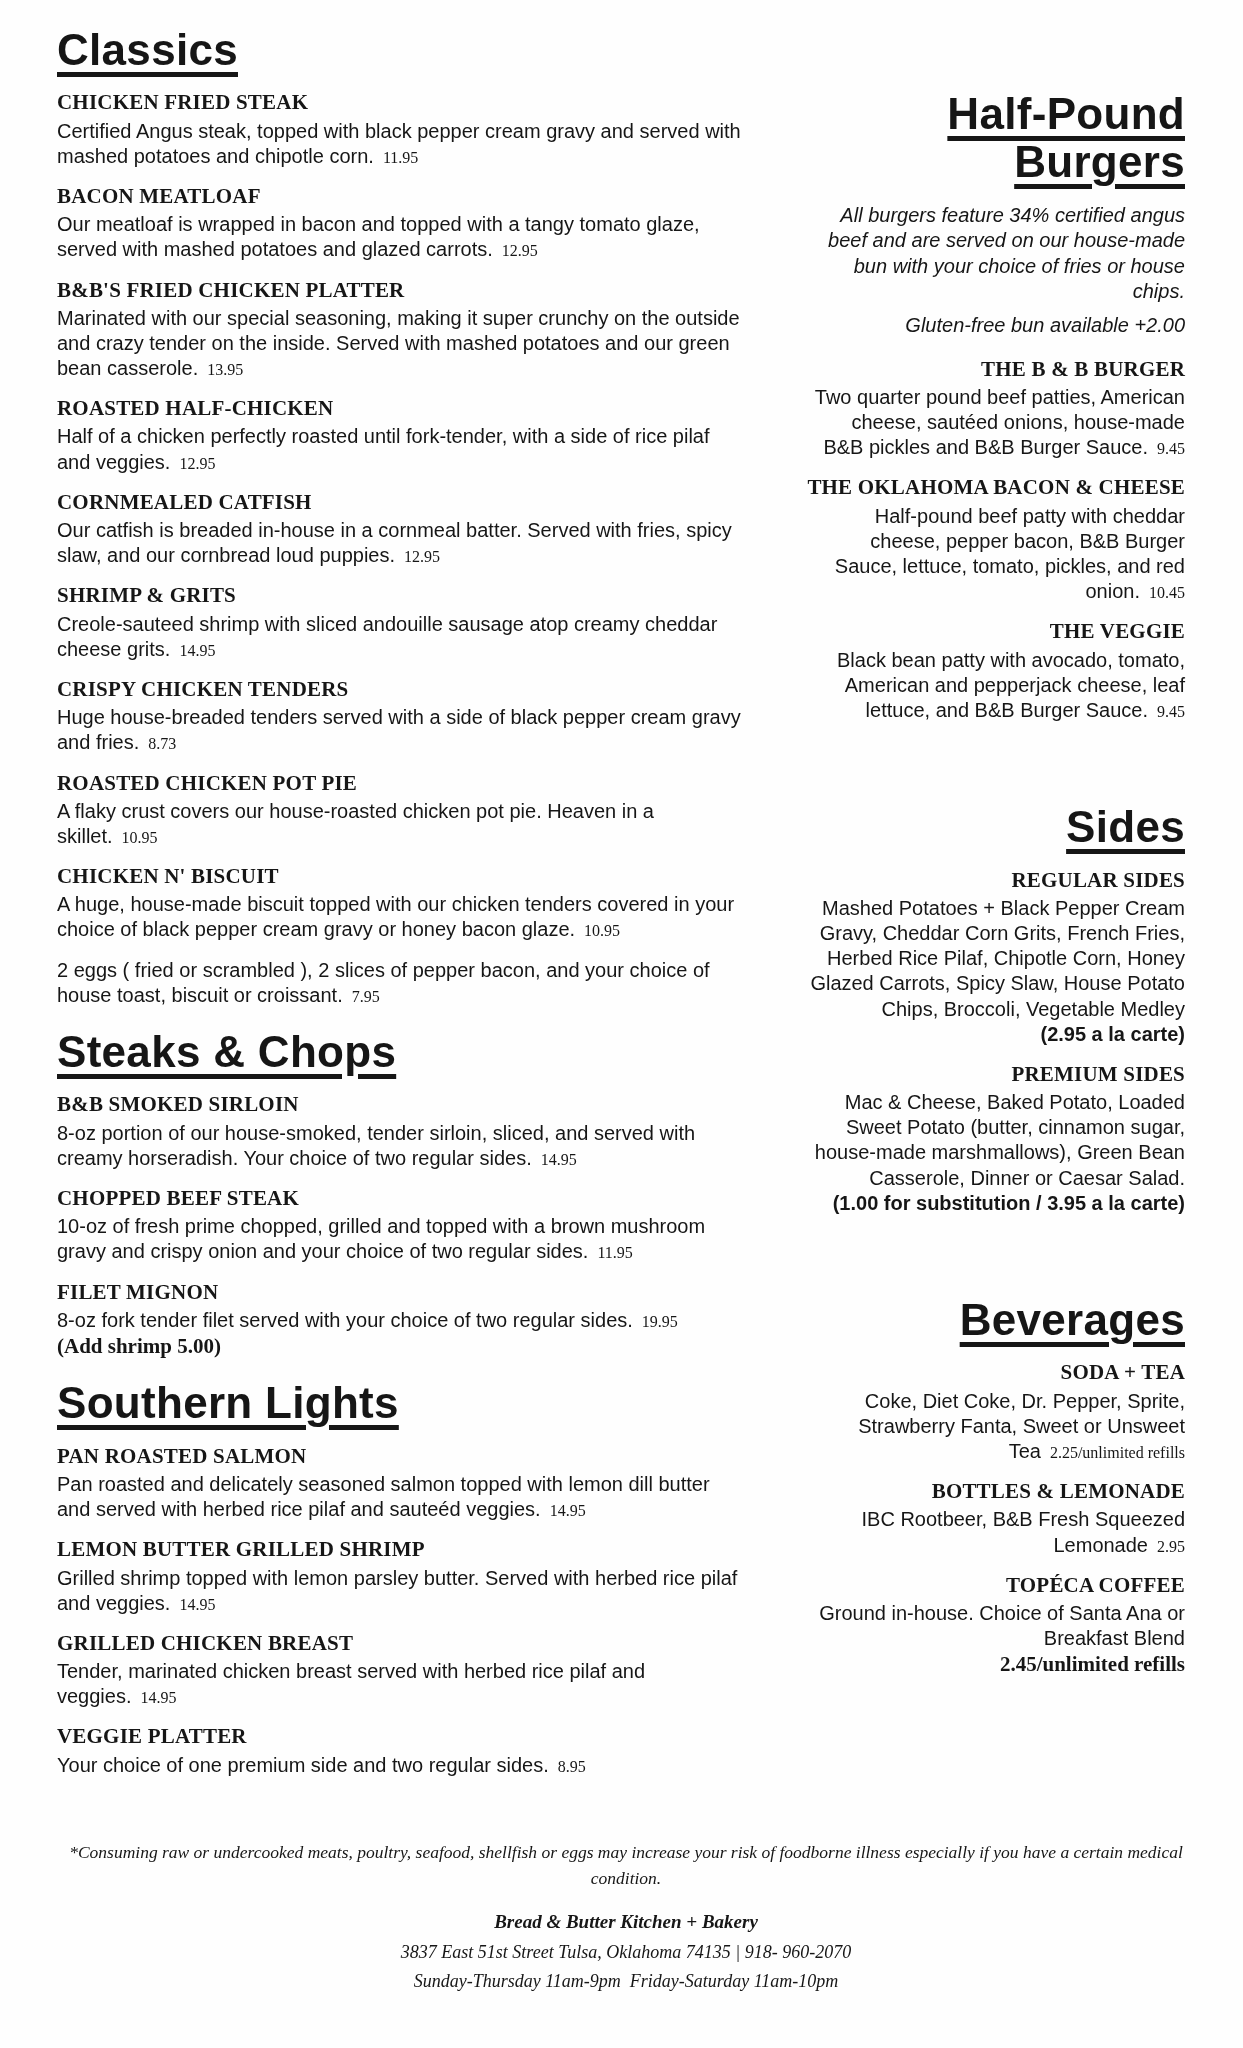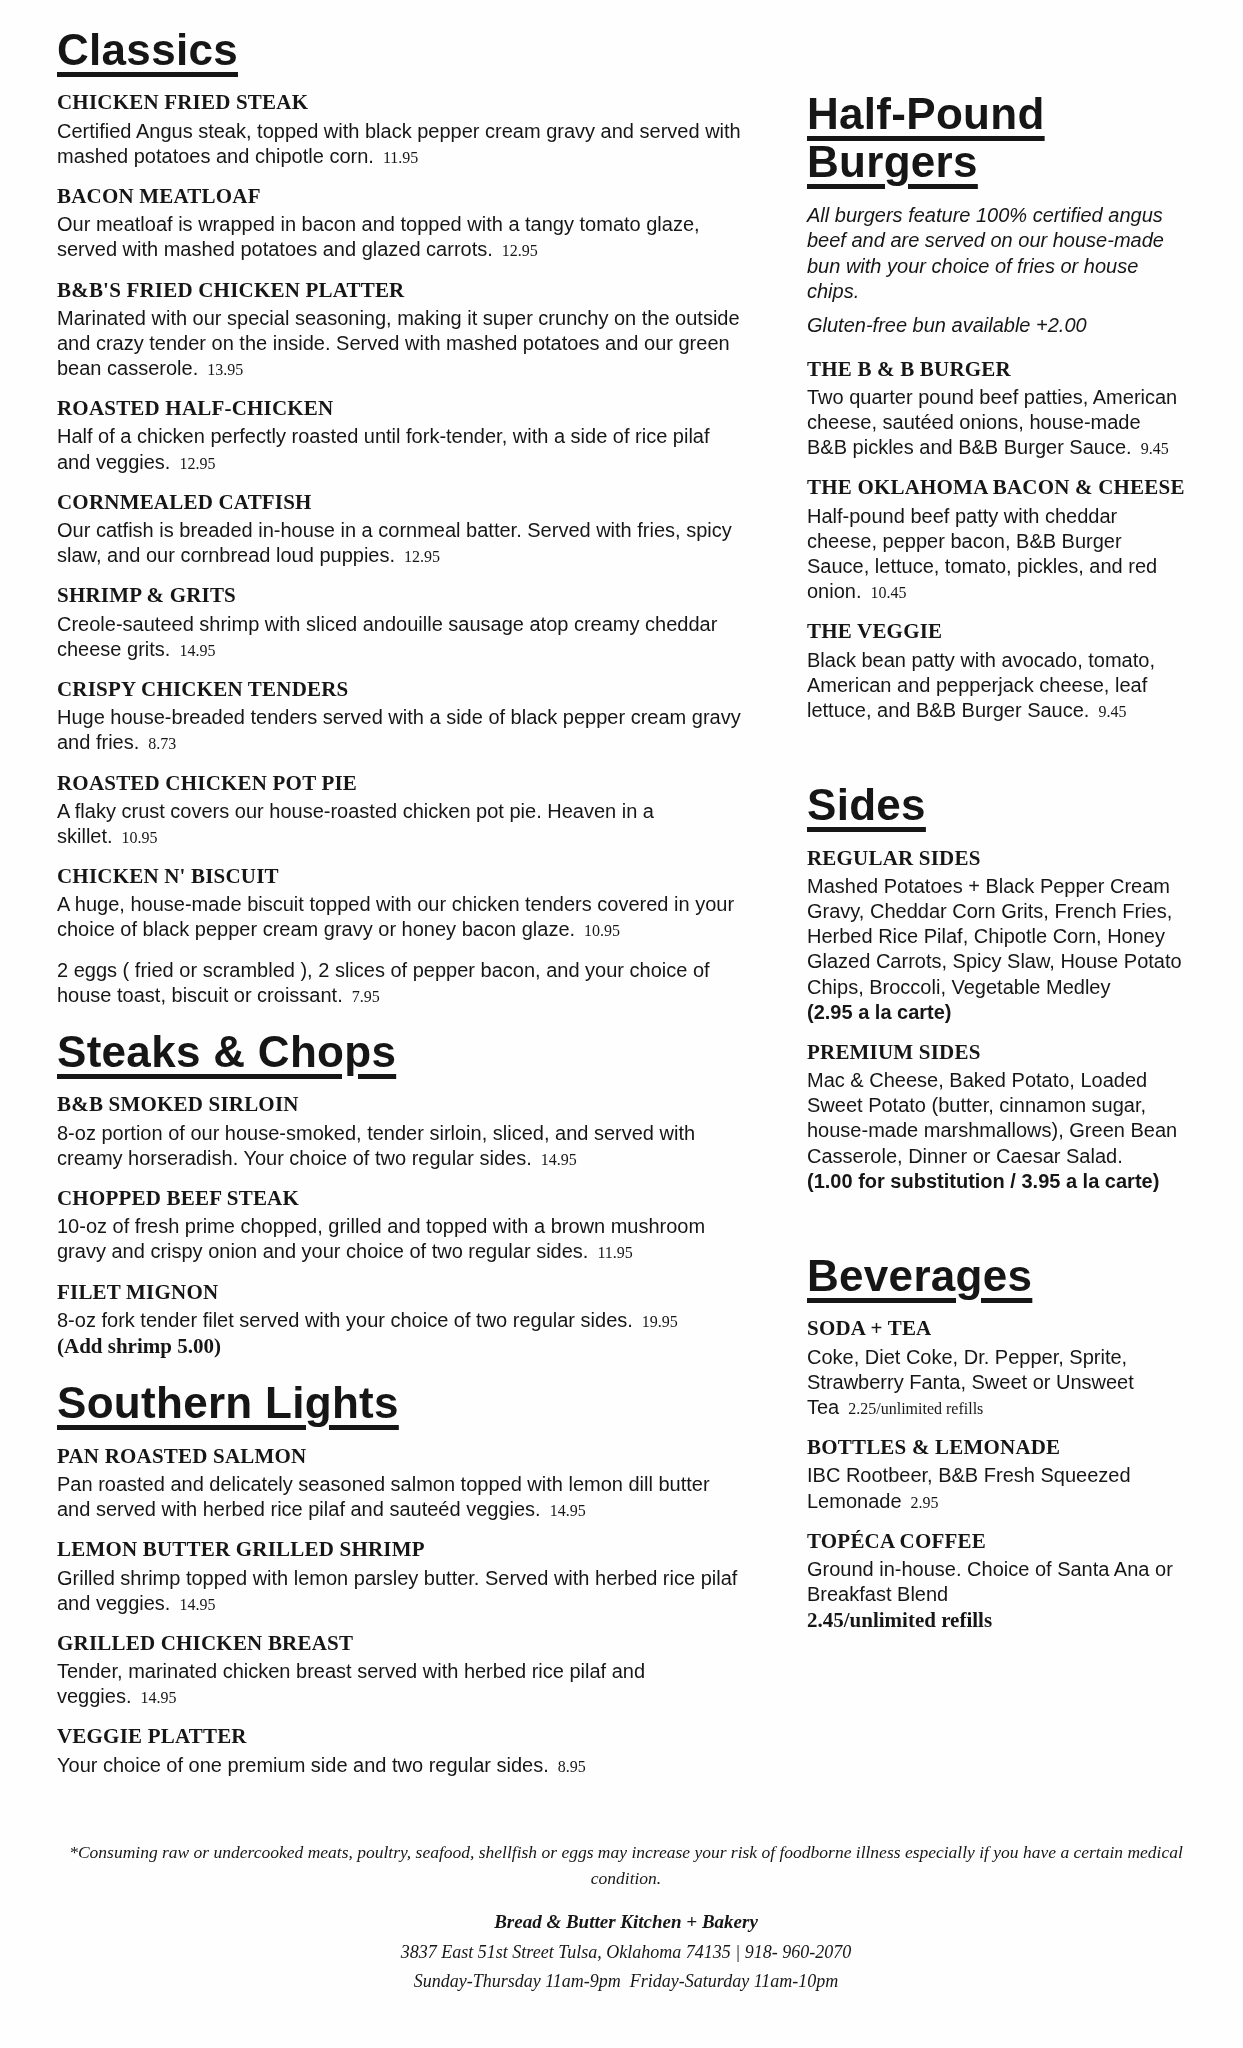--- a/index.html
+++ b/index.html
@@ -6,31 +6,31 @@
   body {
     width: 1243px; height: 2048px;
     background: #fefefe;
     color: #161616;
     font-family: "Liberation Sans", sans-serif;
     overflow: hidden;
   }
   .page { box-sizing: border-box; padding: 26px 48px 0 57px; }
   .columns { display: flex; align-items: flex-start; }
   .col-left { width: 690px; flex: none; }
-  .col-right { width: 378px; flex: none; margin-left: 60px; padding-top: 64px; }
+  .col-right { width: 378px; flex: none; margin-left: 60px; padding-top: 64px; text-align: right; }
 
   .section-heading {
     font-size: 44px; font-weight: bold; line-height: 1.1;
     margin: 0 0 16px 0; letter-spacing: 0.3px;
     text-decoration: underline;
     text-decoration-thickness: 5px;
     text-underline-offset: 7px;
   }
   .col-left .menu-section + .menu-section { margin-top: 20px; }
-  .col-right .menu-section + .menu-section { margin-top: 58px; }
+  .col-right .menu-section + .menu-section { margin-top: 80px; }
 
   .menu-item { margin-bottom: 15px; }
   .item-name {
     font-size: 21px; font-weight: bold; line-height: 1.2;
     margin: 0 0 3px 0; letter-spacing: 0.2px; font-family: Liberation Serif, serif;
   }
   .item-desc { margin: 0; font-size: 20px; line-height: 1.26; }
   .price { font-family: "Liberation Serif", serif; font-size: 16px; margin-left: 9px; }
   .item-note { font-size: 20px; line-height: 1.26; }
   .note-serif-bold { font-family: "Liberation Serif", serif; font-weight: bold; font-size: 21px; }
@@ -128,21 +128,21 @@
           <article class="menu-item">
             <h3 class="item-name">VEGGIE PLATTER</h3>
             <p class="item-desc"><span class="desc-text">Your choice of one premium side and two regular sides.</span><span class="price">8.95</span></p>
           </article>
         </section>
       </div>
     <div class="col col-right" id="right-col">
         <section class="menu-section">
           <h2 class="section-heading">Half-Pound Burgers</h2>
           <div class="intro-block">
-            <p class="intro">All burgers feature 100% certified angus beef and are served on our house-made bun with your choice of fries or house chips.</p>
+            <p class="intro">All burgers feature 34% certified angus beef and are served on our house-made bun with your choice of fries or house chips.</p>
             <p class="intro">Gluten-free bun available +2.00</p>
           </div>
           <article class="menu-item">
             <h3 class="item-name">THE B &amp; B BURGER</h3>
             <p class="item-desc"><span class="desc-text">Two quarter pound beef patties, American cheese, sautéed onions, house-made B&amp;B pickles and B&amp;B Burger Sauce.</span><span class="price">9.45</span></p>
           </article>
           <article class="menu-item">
             <h3 class="item-name">THE OKLAHOMA BACON &amp; CHEESE</h3>
             <p class="item-desc"><span class="desc-text">Half-pound beef patty with cheddar cheese, pepper bacon, B&amp;B Burger Sauce, lettuce, tomato, pickles, and red onion.</span><span class="price">10.45</span></p>
           </article>

